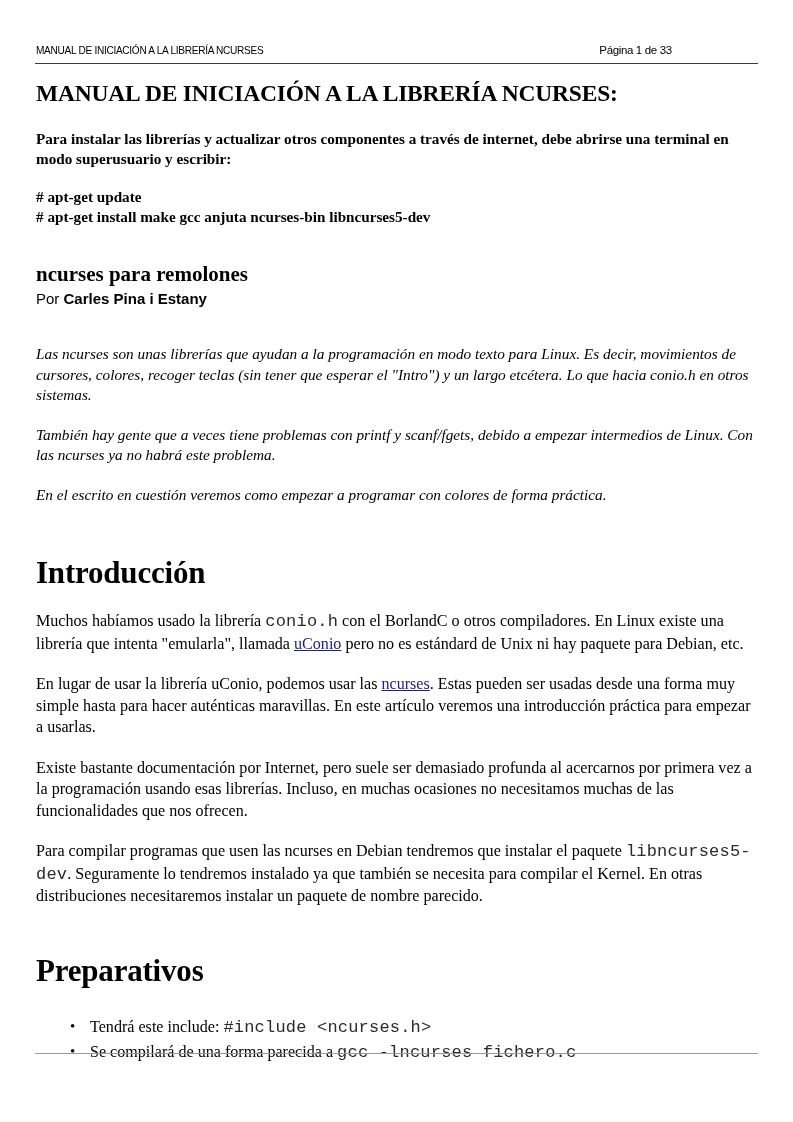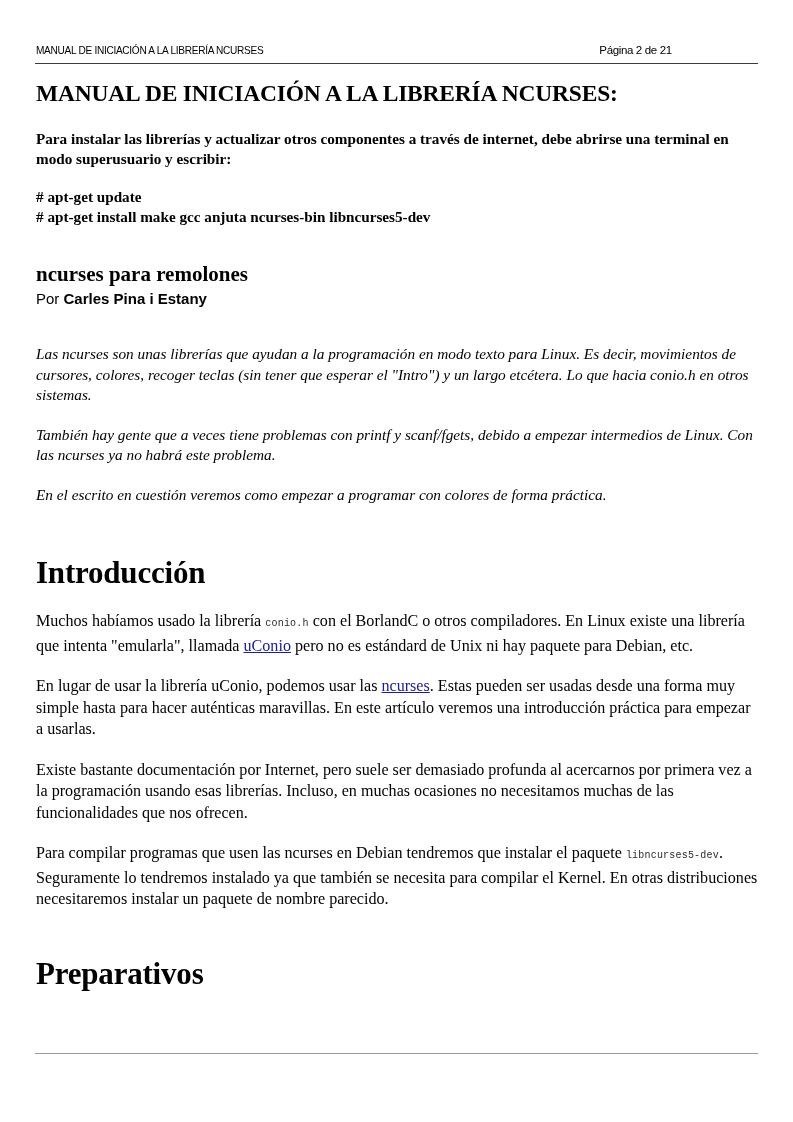--- a/index.html
+++ b/index.html
@@ -151,21 +151,21 @@
 
   p.body {
     font-family: "Liberation Serif", "DejaVu Serif", serif;
     font-size: 16.1px;
     line-height: 21.5px;
     margin: 19px 0 0 0;
   }
 
   code, .mono {
     font-family: "Liberation Mono", "DejaVu Sans Mono", monospace;
-    font-size: 10px;
+    font-size: 17px;
     letter-spacing: 0.2px;
     color: #2a2a2a;
   }
 
   ul.bullets {
     margin: 26px 0 0 0;
     padding: 0 0 0 34px;
     list-style: none;
   }
   ul.bullets li {
@@ -184,21 +184,21 @@
     line-height: 24px;
   }
 </style>
 </head>
 <body>
 
 <div class="page">
 
   <div class="running-header">
     <span class="rh-left">MANUAL DE INICIACIÓN A LA LIBRERÍA NCURSES</span>
-    <span class="rh-right">Página 2 de 21</span>
+    <span class="rh-right">Página 1 de 33</span>
   </div>
   <div class="header-rule"></div>
 
   <div class="content">
 
     <div class="doc-title">MANUAL DE INICIACIÓN A LA LIBRERÍA NCURSES:</div>
 
     <div class="lead">Para instalar las librerías y actualizar otros componentes a través de internet, debe abrirse una terminal en modo superusuario y escribir:</div>
 
     <div class="cmdblock">
@@ -219,18 +219,22 @@
 
     <p class="body"><span>En lugar de usar la librería uConio, podemos usar las </span><a class="link" href="#">ncurses</a><span>. Estas pueden ser usadas desde una forma muy simple hasta para hacer auténticas maravillas. En este artículo veremos una introducción práctica para empezar a usarlas.</span></p>
 
     <p class="body">Existe bastante documentación por Internet, pero suele ser demasiado profunda al acercarnos por primera vez a la programación usando esas librerías. Incluso, en muchas ocasiones no necesitamos muchas de las funcionalidades que nos ofrecen.</p>
 
     <p class="body"><span>Para compilar programas que usen las ncurses en Debian tendremos que instalar el paquete </span><code>libncurses5-dev</code><span>. Seguramente lo tendremos instalado ya que también se necesita para compilar el Kernel. En otras distribuciones necesitaremos instalar un paquete de nombre parecido.</span></p>
 
     <h1 class="section prep">Preparativos</h1>
 
 
+    <ul class="bullets">
+      <li><span>Tendrá este include: </span><code>#include &lt;ncurses.h&gt;</code></li>
+      <li><span>Se compilará de una forma parecida a </span><code>gcc -lncurses fichero.c</code></li>
+    </ul>
 
   </div>
 
   <div class="footer-rule"></div>
 
 </div>
 
 </body></html>

